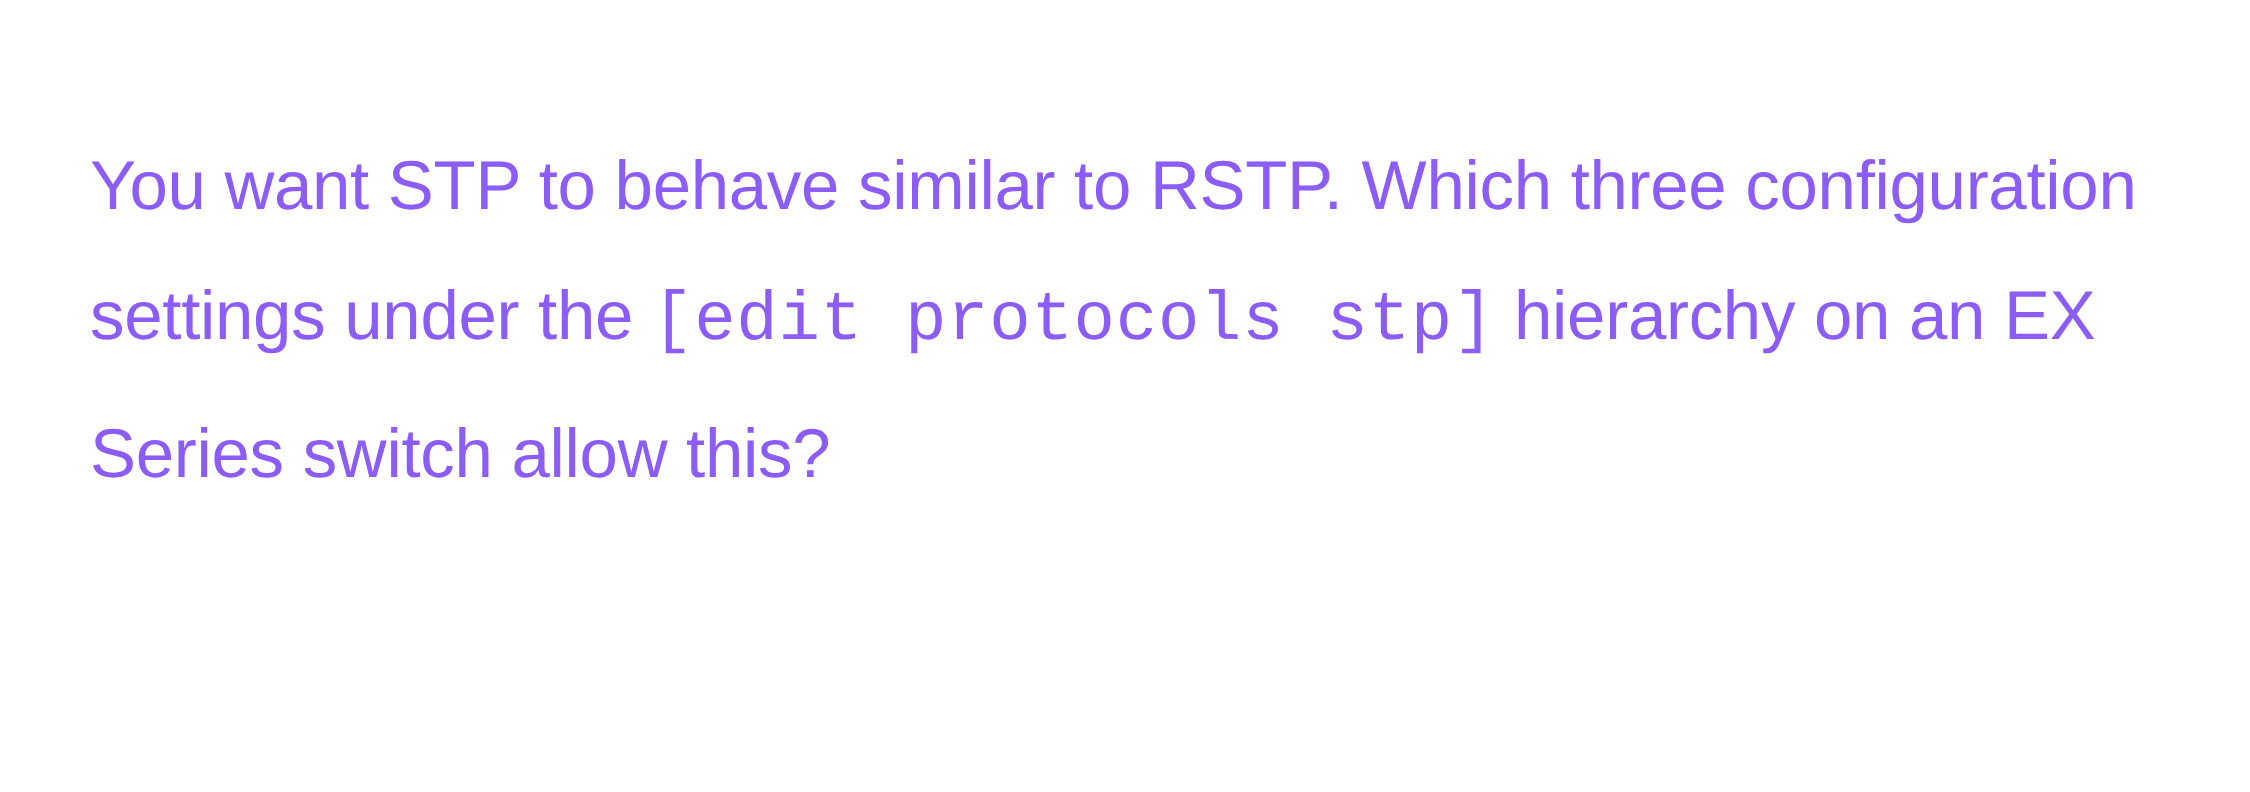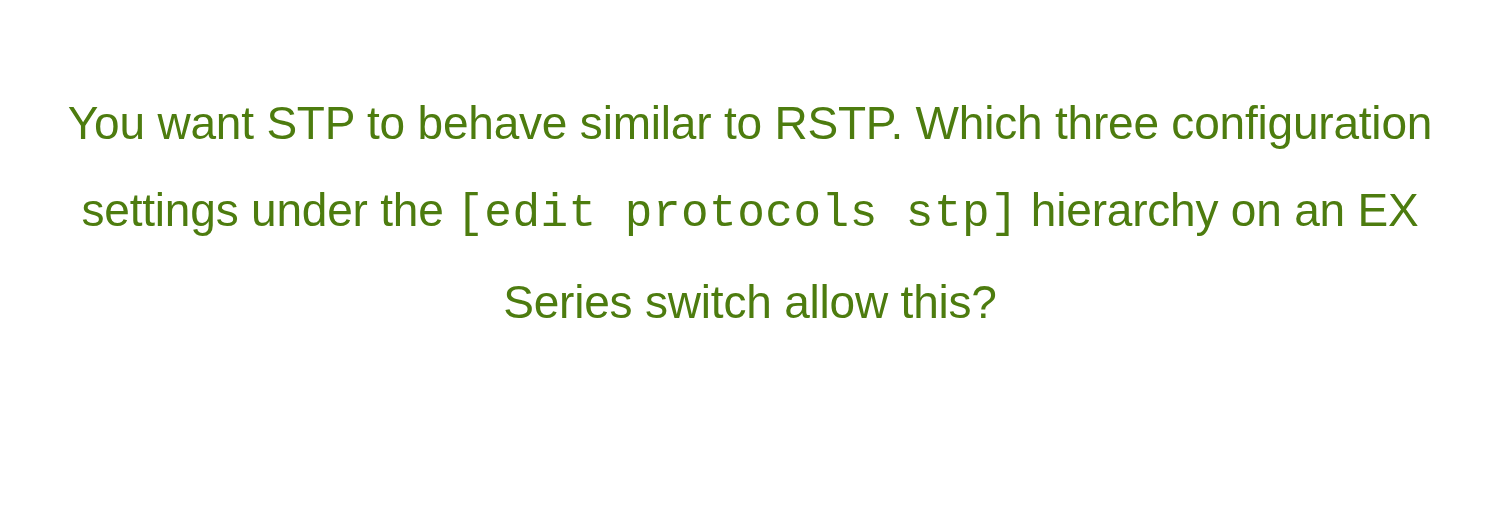--- a/index.html
+++ b/index.html
@@ -10,24 +10,23 @@
     body {
       background: #ffffff;
       width: 1500px;
       height: 528px;
       padding: 80px 60px 60px 60px;
       font-family: -apple-system, BlinkMacSystemFont, "Segoe UI", Helvetica, Arial, sans-serif;
     }
     .question-text {
       font-size: 46px;
       line-height: 1.9;
-      color: #4d7c0f;
+      color: #8b5cf6;
       font-weight: 400;
       letter-spacing: -0.2px;
-      text-align: center;
     }
     .code-text {
       font-family: "Courier New", Courier, monospace;
       font-size: 46px;
       letter-spacing: 0.5px;
     }
   </style>
 </head>
 <body>
 

